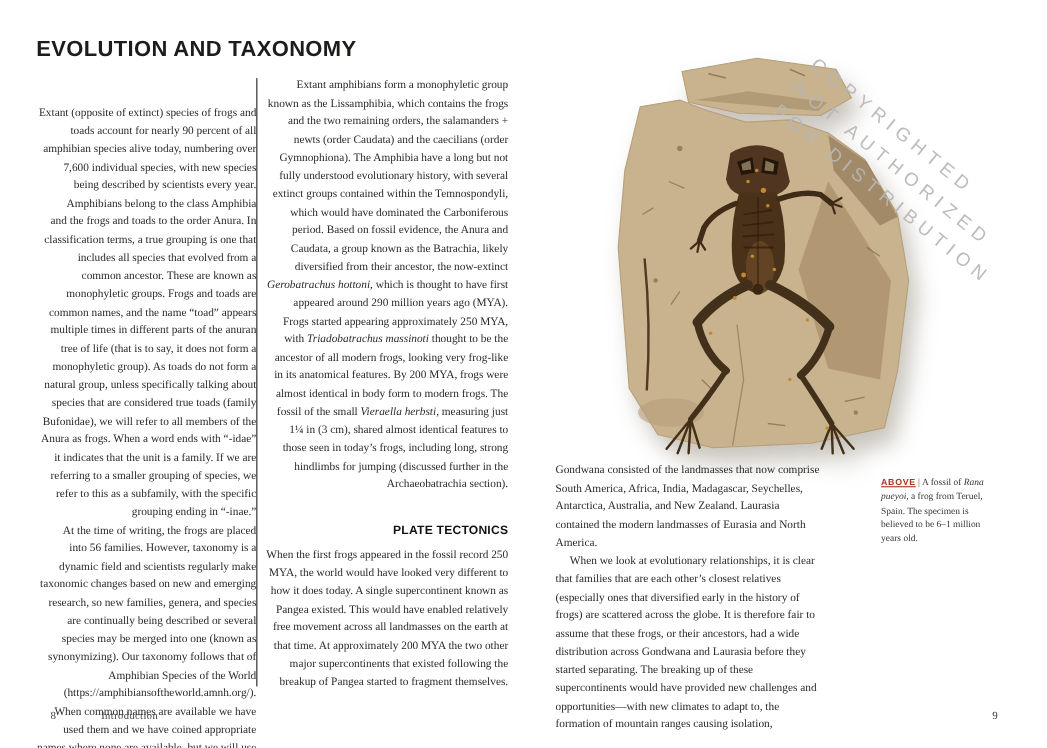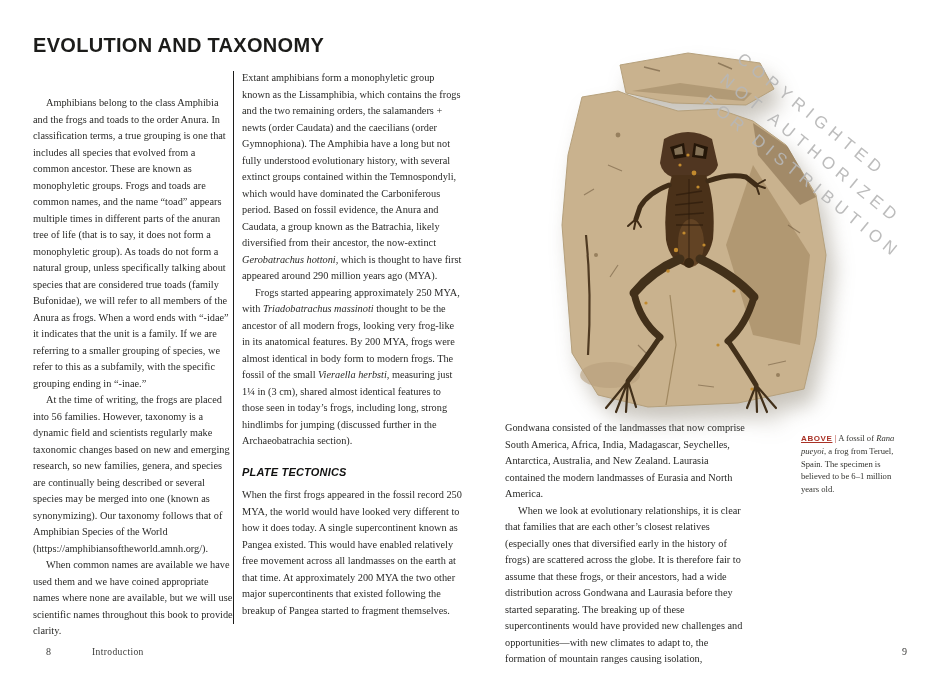--- a/index.html
+++ b/index.html
@@ -2,41 +2,41 @@
 <html><head>
 <meta charset="utf-8">
 <style>
   * { margin:0; padding:0; box-sizing:border-box; }
   html,body { background:#ffffff; }
   .spread {
     position:relative; width:952px; height:680px; background:#ffffff;
     font-family:"Liberation Serif", serif; color:#262624; overflow:hidden;
   }
   .page { position:absolute; top:0; height:680px; }
-  .page-left { left:0; width:476px; }
+  .page-left { left:0; width:476px;text-align:right; }
   .page-right { left:476px; width:476px; }
 
   .title {
     position:absolute; left:33px; top:34px;
     font-family:"Liberation Sans", sans-serif; font-weight:700;
     font-size:20px; letter-spacing:.3px; color:#1c1c1a; white-space:nowrap;
   }
 
   .col { position:absolute; font-size:10.3px; line-height:16.5px; color:#2a2a28; }
   .col p { margin:0; }
   .col p.ind { text-indent:13px; }
   .col1 { left:33px; top:95px; width:200px; }
   .col2 { left:242px; top:70px; width:220px; }
   .vrule { position:absolute; left:233px; top:71px; width:1px; height:553px; background:#1c1c1a; }
 
   .subhead {
     font-family:"Liberation Sans", sans-serif; font-weight:700;
     font-size:11px; letter-spacing:.2px; color:#111110; margin-bottom:7px;
   }
-  .subhead.second { margin-top:14px;font-style:italic; }
+  .subhead.second { margin-top:24px; }
 
   .rcol { left:29px; top:420px; width:245px; }
 
   .caption { position:absolute; left:325px; top:432px; width:108px;
     font-size:8.6px; line-height:12.4px; color:#33332f; }
   .cap-label { font-family:"Liberation Sans", sans-serif; font-weight:700;
     font-size:8px; letter-spacing:.6px; }
   .cap-sep { font-weight:400; padding:0 2px; }
 
   .watermark {
@@ -58,20 +58,21 @@
 </style>
 </head>
 <body>
 
 <div class="spread">
 
   <div class="page page-left">
     <h1 class="title">EVOLUTION AND TAXONOMY</h1>
 
     <div class="col col1">
+      <p>Extant (opposite of extinct) species of frogs and toads account for nearly 90 percent of all amphibian species alive today, numbering over 7,600 individual species, with new species being described by scientists every year.</p>
       <p class="ind">Amphibians belong to the class Amphibia and the frogs and toads to the order Anura. In classification terms, a true grouping is one that includes all species that evolved from a common ancestor. These are known as monophyletic groups. Frogs and toads are common names, and the name “toad” appears multiple times in different parts of the anuran tree of life (that is to say, it does not form a monophyletic group). As toads do not form a natural group, unless specifically talking about species that are considered true toads (family Bufonidae), we will refer to all members of the Anura as frogs. When a word ends with “-idae” it indicates that the unit is a family. If we are referring to a smaller grouping of species, we refer to this as a subfamily, with the specific grouping ending in “-inae.”</p>
       <p class="ind">At the time of writing, the frogs are placed into 56 families. However, taxonomy is a dynamic field and scientists regularly make taxonomic changes based on new and emerging research, so new families, genera, and species are continually being described or several species may be merged into one (known as synonymizing). Our taxonomy follows that of Amphibian Species of the World (https://amphibiansoftheworld.amnh.org/).</p>
       <p class="ind">When common names are available we have used them and we have coined appropriate names where none are available, but we will use scientific names throughout this book to provide clarity.</p>
     </div>
 
     <div class="vrule"></div>
 
     <div class="col col2">
       <p><span>Extant amphibians form a monophyletic group known as the Lissamphibia, which contains the frogs and the two remaining orders, the salamanders + newts (order Caudata) and the caecilians (order Gymnophiona). The Amphibia have a long but not fully understood evolutionary history, with several extinct groups contained within the Temnospondyli, which would have dominated the Carboniferous period. Based on fossil evidence, the Anura and Caudata, a group known as the Batrachia, likely diversified from their ancestor, the now-extinct </span><i>Gerobatrachus hottoni</i><span>, which is thought to have first appeared around 290 million years ago (MYA).</span></p>
       <p class="ind"><span>Frogs started appearing approximately 250 MYA, with </span><i>Triadobatrachus massinoti</i><span> thought to be the ancestor of all modern frogs, looking very frog-like in its anatomical features. By 200 MYA, frogs were almost identical in body form to modern frogs. The fossil of the small </span><i>Vieraella herbsti</i><span>, measuring just 1¼ in (3 cm), shared almost identical features to those seen in today’s frogs, including long, strong hindlimbs for jumping (discussed further in the Archaeobatrachia section).</span></p>

